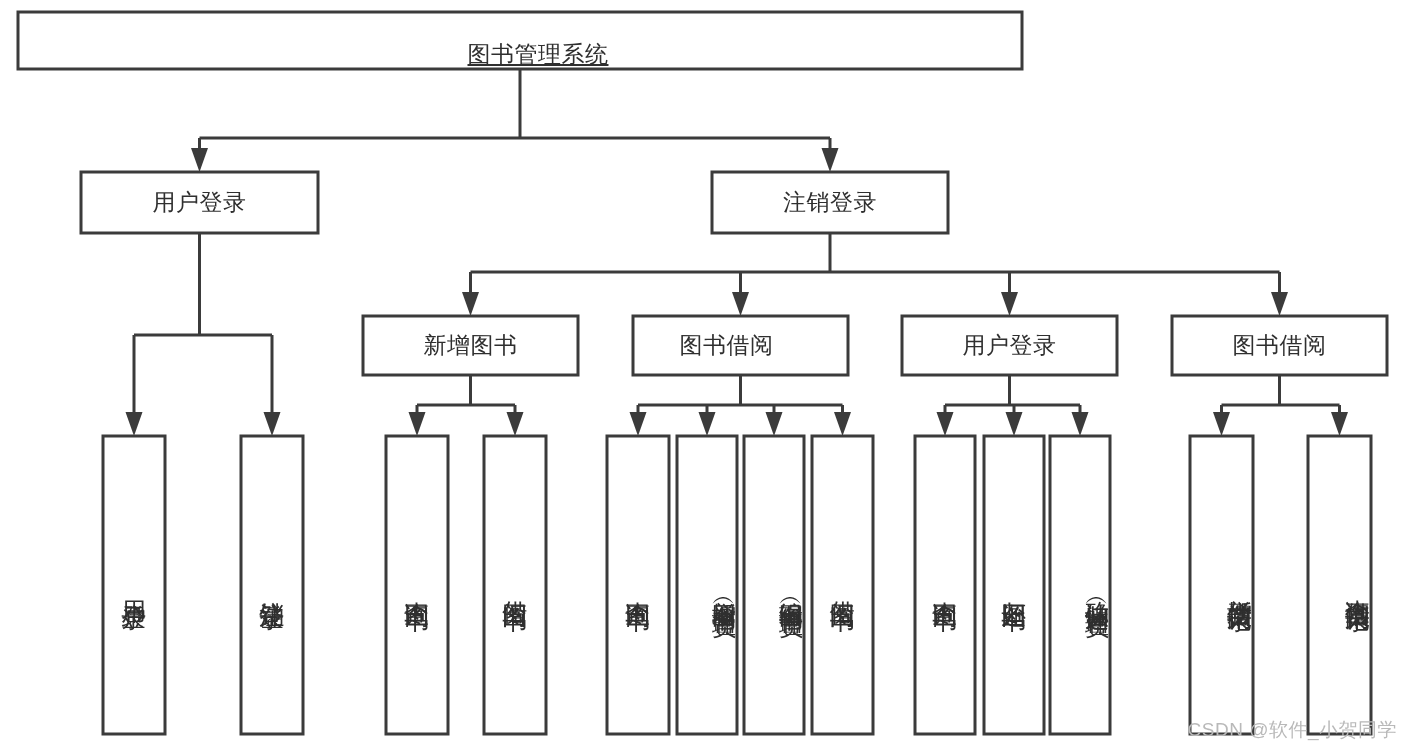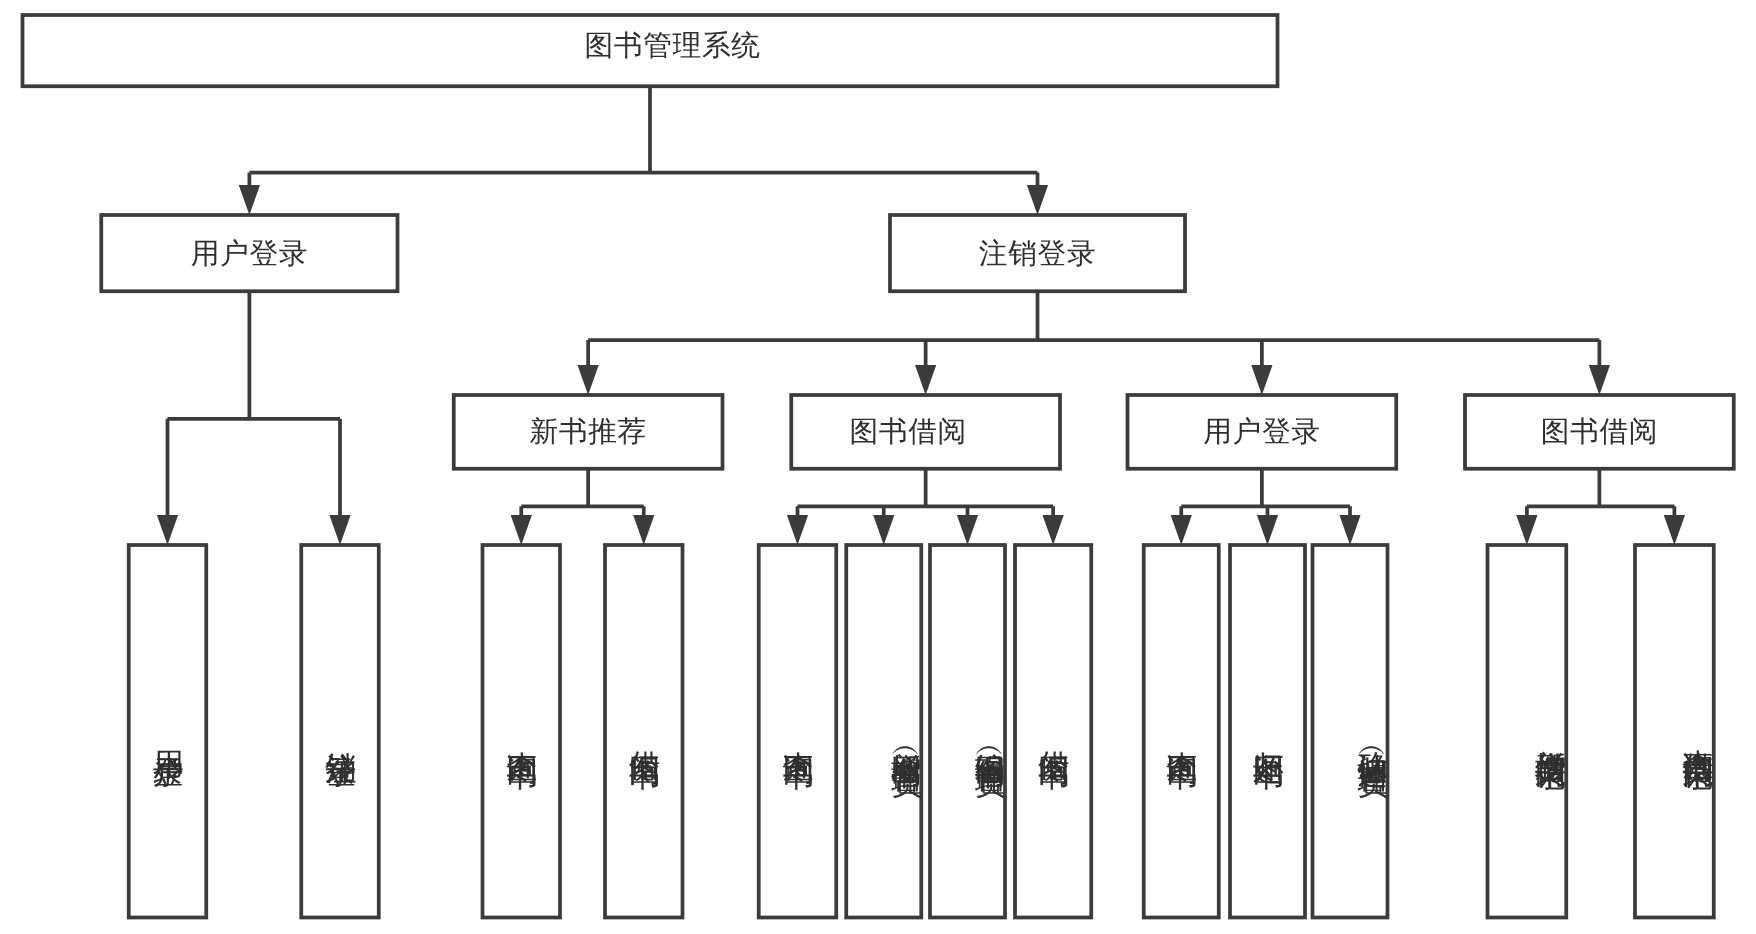--- a/index.html
+++ b/index.html
@@ -166,34 +166,35 @@
         <rect x="744" y="436" width="60" height="298" class="node-box"></rect>
         <rect x="812" y="436" width="61" height="298" class="node-box"></rect>
         <rect x="915" y="436" width="60" height="298" class="node-box"></rect>
         <rect x="984" y="436" width="60" height="298" class="node-box"></rect>
         <rect x="1050" y="436" width="60" height="298" class="node-box"></rect>
         <rect x="1190" y="436" width="63" height="298" class="node-box"></rect>
         <rect x="1308" y="436" width="63" height="298" class="node-box"></rect>
       </g>
   </svg>
   <div id="label-layer">
-      <div class="node-label horizontal" style="left: 18px; top: 8px; width: 1040px; height: 57px;">图书管理系统</div>
+      <div class="node-label horizontal" style="left: 18px; top: 26px; width: 1040px; height: 57px; text-decoration: underline;">图书管理系统</div>
       <div class="node-label horizontal" style="left: 81px; top: 172px; width: 237px; height: 61px;">用户登录</div>
       <div class="node-label horizontal" style="left: 712px; top: 172px; width: 236px; height: 61px;">注销登录</div>
-      <div class="node-label horizontal" style="left: 363px; top: 316px; width: 215px; height: 59px;">新书推荐</div>
+      <div class="node-label horizontal" style="left: 363px; top: 316px; width: 215px; height: 59px;">新增图书</div>
       <div class="node-label horizontal" style="left: 633px; top: 316px; width: 187px; height: 59px;">图书借阅</div>
       <div class="node-label horizontal" style="left: 902px; top: 316px; width: 215px; height: 59px;">用户登录</div>
       <div class="node-label horizontal" style="left: 1172px; top: 316px; width: 215px; height: 59px;">图书借阅</div>
       <div class="node-label vertical centered" style="left: 103px; top: 436px; width: 62px; height: 298px; padding-top: 0px;">用户登录</div>
       <div class="node-label vertical centered" style="left: 241px; top: 436px; width: 62px; height: 298px; padding-top: 0px;">注销登录</div>
       <div class="node-label vertical centered" style="left: 386px; top: 436px; width: 62px; height: 298px; padding-top: 0px;">查询图书</div>
       <div class="node-label vertical centered" style="left: 484px; top: 436px; width: 62px; height: 298px; padding-top: 0px;">借阅图书</div>
       <div class="node-label vertical centered" style="left: 607px; top: 436px; width: 62px; height: 298px; padding-top: 0px;">查询图书</div>
       <div class="node-label vertical" style="left: 677px; top: 436px; width: 60px; height: 298px; padding-top: 6px; font-size: 24px;">新增图书（管理员）</div>
       <div class="node-label vertical" style="left: 744px; top: 436px; width: 60px; height: 298px; padding-top: 6px; font-size: 24px;">编辑图书（管理员）</div>
       <div class="node-label vertical centered" style="left: 812px; top: 436px; width: 61px; height: 298px; padding-top: 0px;">借阅图书</div>
       <div class="node-label vertical centered" style="left: 915px; top: 436px; width: 60px; height: 298px; padding-top: 0px;">查询图书</div>
       <div class="node-label vertical centered" style="left: 984px; top: 436px; width: 60px; height: 298px; padding-top: 0px;">归还图书</div>
       <div class="node-label vertical" style="left: 1050px; top: 436px; width: 60px; height: 298px; padding-top: 6px; font-size: 24px;">确认归还（管理员）</div>
       <div class="node-label vertical" style="left: 1190px; top: 436px; width: 63px; height: 298px; padding-top: 0px;">新增借阅记录</div>
       <div class="node-label vertical" style="left: 1308px; top: 436px; width: 63px; height: 298px; padding-top: 0px;">查询借阅记录</div>
     </div>
+  <div class="watermark">CSDN @软件_小贺同学</div>
 </div>
 
 </body></html>

